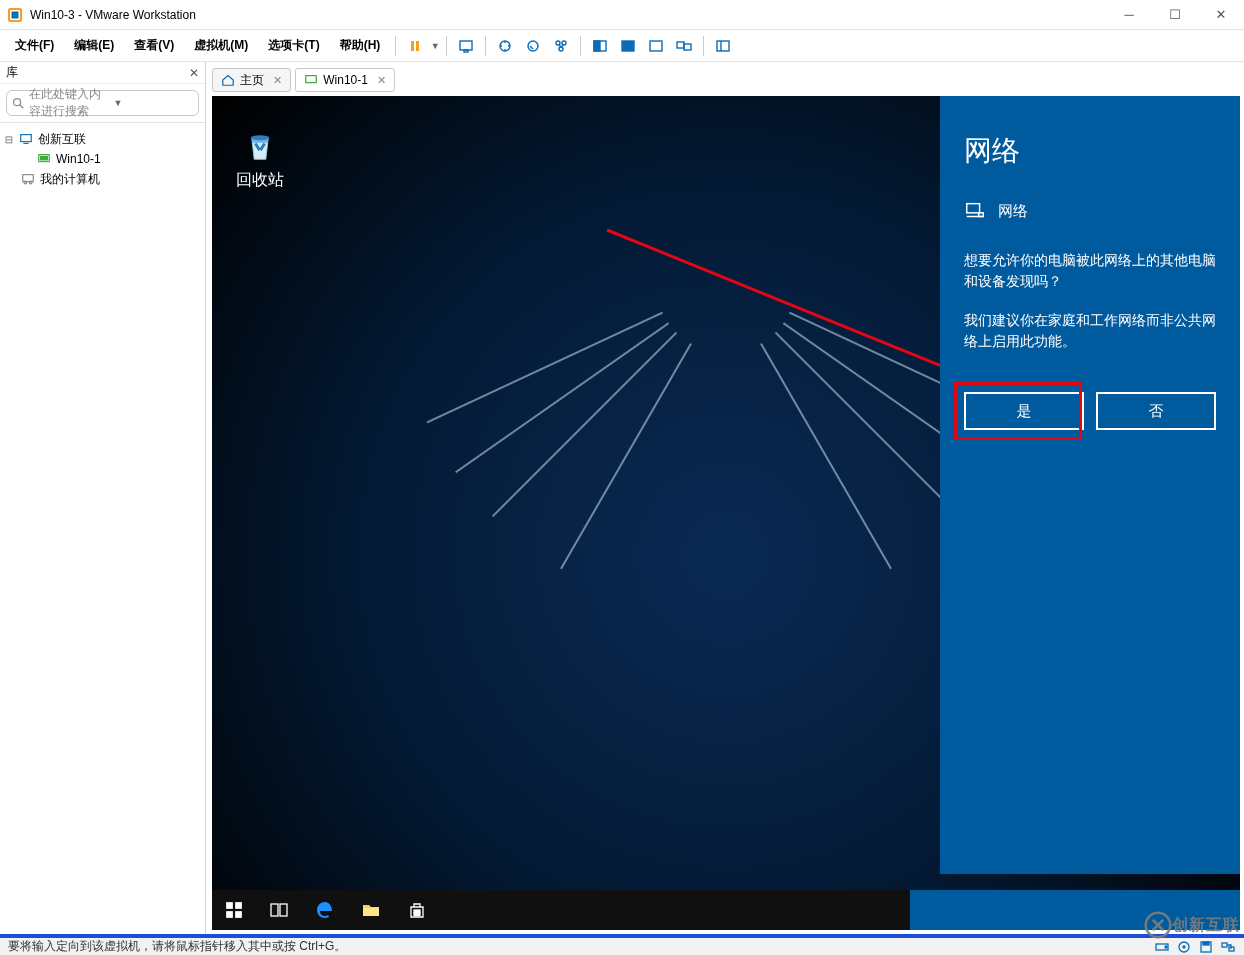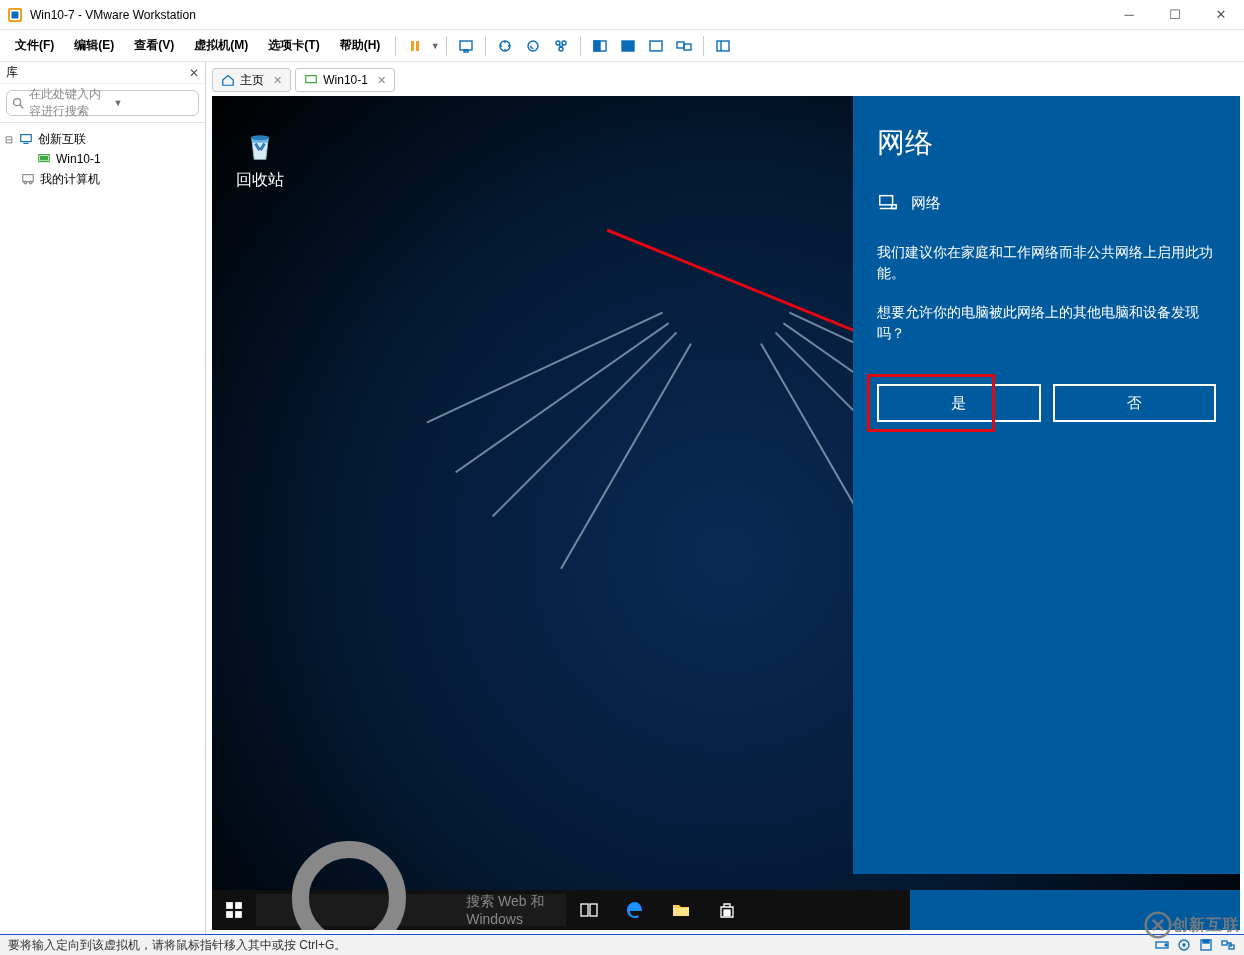--- a/index.html
+++ b/index.html
@@ -51,21 +51,21 @@
 
 
 .glow { position:absolute; top:38%; left:50%; width:2px; height:260px; background:linear-gradient(90deg,transparent,#d7f3ff,transparent); transform-origin: top center; filter: blur(0.5px); }
 .g1{ transform:translate(-50%,-50%) rotate(65deg) translateY(70px);} .g2{ transform:translate(-50%,-50%) rotate(55deg) translateY(70px);} .g3{transform:translate(-50%,-50%) rotate(45deg) translateY(70px);} .g4{transform:translate(-50%,-50%) rotate(30deg) translateY(70px);}
 .g5{transform:translate(-50%,-50%) rotate(-65deg) translateY(70px);} .g6{transform:translate(-50%,-50%) rotate(-55deg) translateY(70px);} .g7{transform:translate(-50%,-50%) rotate(-45deg) translateY(70px);} .g8{transform:translate(-50%,-50%) rotate(-30deg) translateY(70px);}
 
 .desktop-icon { position:absolute; top:30px; left:18px; width:60px; text-align:center; color:#fff; font-size:16px; }
 .desktop-icon svg{ width:40px; height:40px; }
 
 
-.netpanel { position:absolute; top:0; right:0; bottom:56px; width:387px; background:#005a9e; color:#fff; padding:28px 24px; font-size:15px; }
+.netpanel { position:absolute; top:0; right:0; bottom:56px; width:300px; background:#005a9e; color:#fff; padding:36px 24px; font-size:15px; }
 .netpanel h1{ font-size:28px; font-weight:400; margin-bottom:30px; }
 .net-sub { display:flex; align-items:center; gap:12px; margin-bottom:28px; font-size:15px; }
 .net-sub svg{ width:22px; height:22px; }
 .netpanel p { font-size:14px; line-height:1.5; margin-bottom:18px; }
 .net-btns { display:flex; gap:12px; margin-top:40px; position:relative; }
 .net-btns button{ flex:1 1 0; height:38px; background:transparent; color:#fff; border:2px solid #fff; font-size:15px; cursor:pointer; letter-spacing:4px; padding-left:4px;}
 .net-btns button.yes{ border:2px solid #fff; }
 .yes-frame { position:absolute; left:-10px; top:-10px; width:128px; height:58px; border:3px solid #e30613; pointer-events:none; }
 
 
@@ -74,40 +74,40 @@
 
 .taskbar { position:absolute; left:0; right:330px; bottom:0; height:40px; background:#101010; display:flex; align-items:center; color:#bbb; font-size:14px; }
 .taskbar .start{ width:44px; height:40px; display:flex; align-items:center; justify-content:center; }
 .taskbar .start svg{ width:18px; height:18px; }
 .searchbox{ width:310px; height:32px; background:#1b1b1b; display:flex; align-items:center; padding:0 8px; color:#888; gap:8px;}
 .taskbar .taskbtn{ width:46px; height:40px; display:flex; align-items:center; justify-content:center; }
 .taskbar .taskbtn svg{ width:20px; height:20px; }
 .netpanel-tbfill{position:absolute; right:0; bottom:0; width:330px; height:40px; background:#005a9e;}
 
 
-.statusbar { height: 21px; border-top:1px solid #1d4ed8; background:#f2f2f2; font-size:12px; display:flex; align-items:center; padding-left:8px; color:#333; }
+.statusbar { height: 21px; border-top:4px solid #1d4ed8; background:#f2f2f2; font-size:12px; display:flex; align-items:center; padding-left:8px; color:#333; }
 .status-icons { margin-left:auto; display:flex; gap:6px; padding-right:8px; color:#0a6cb8; }
 .status-icons div{ width:16px;height:16px;display:flex;align-items:center;justify-content:center;}
 
 
 .watermark{ position:absolute; right:4px; bottom:16px; display:flex; align-items:center; gap:0; font-size:16px; color:#7d7d7d; font-weight:bold; letter-spacing:1px; opacity:.9;}
 .watermark svg{ width:28px;height:28px; }
 </style>
 </head>
 <body>
 
 <div class="titlebar">
   <div class="appicon">
     <svg viewBox="0 0 16 16">
         <rect x="1" y="1" width="14" height="14" rx="2" fill="#f2a01e"></rect>
         <rect x="3" y="3" width="10" height="10" rx="1" fill="#fff"></rect>
         <rect x="4.5" y="4.5" width="7" height="7" fill="#0a6cb8"></rect>
       </svg>
   </div>
-  <span>Win10-7 - VMware Workstation</span>
+  <span>Win10-3 - VMware Workstation</span>
   <div class="caps">
     <div>─</div>
     <div>☐</div>
     <div>✕</div>
   </div>
 </div>
 
 <div class="menubar">
   <div class="item">文件(F)</div>
   <div class="item">编辑(E)</div>
@@ -282,45 +282,38 @@
         <div class="netpanel">
           <h1>网络</h1>
           <div class="net-sub">
             <svg viewBox="0 0 24 24" fill="none" stroke="#fff" stroke-width="1.6">
                 <rect x="3" y="4" width="14" height="10"></rect>
                 <path d="M3 18h18"></path>
                 <rect x="16" y="14" width="5" height="4"></rect>
               </svg>
             <span>网络</span>
           </div>
+          <p>想要允许你的电脑被此网络上的其他电脑和设备发现吗？</p>
           <p>我们建议你在家庭和工作网络而非公共网络上启用此功能。</p>
-          <p>想要允许你的电脑被此网络上的其他电脑和设备发现吗？</p>
           <div class="net-btns">
             <div class="yes-frame"></div>
             <button class="yes">是</button>
             <button>否</button>
           </div>
         </div>
         <div class="netpanel-tbfill"></div>
 
         <div class="taskbar">
           <div class="start">
             <svg viewBox="0 0 16 16">
                 <rect x="1" y="1" width="6" height="6" fill="#fff"></rect>
                 <rect x="9" y="1" width="6" height="6" fill="#fff"></rect>
                 <rect x="1" y="9" width="6" height="6" fill="#fff"></rect>
                 <rect x="9" y="9" width="6" height="6" fill="#fff"></rect>
               </svg>
-          </div>
-          <div class="searchbox">
-            <svg viewBox="0 0 16 16" stroke="#888" fill="none" stroke-width="1.4">
-                <circle cx="7" cy="7" r="4"></circle>
-                <line x1="10" y1="10" x2="14" y2="14"></line>
-              </svg>
-            <span>搜索 Web 和 Windows</span>
           </div>
           <div class="taskbtn">
               <svg viewBox="0 0 20 20" fill="none" stroke="#fff" stroke-width="1.3">
                 <rect x="2" y="4" width="7" height="12"></rect>
                 <rect x="11" y="4" width="7" height="12"></rect>
               </svg>
             </div>
           <div class="taskbtn">
               <svg viewBox="0 0 20 20">
                 <path d="M10 2a8 8 0 00-8 8c0 5 4 8 8 8 2.5 0 4-1 4-1l-1-2s-1 1-3 1c-3 0-5-2-5-5h12c0-5-3-9-7-9z" fill="#1e90ff"></path>

